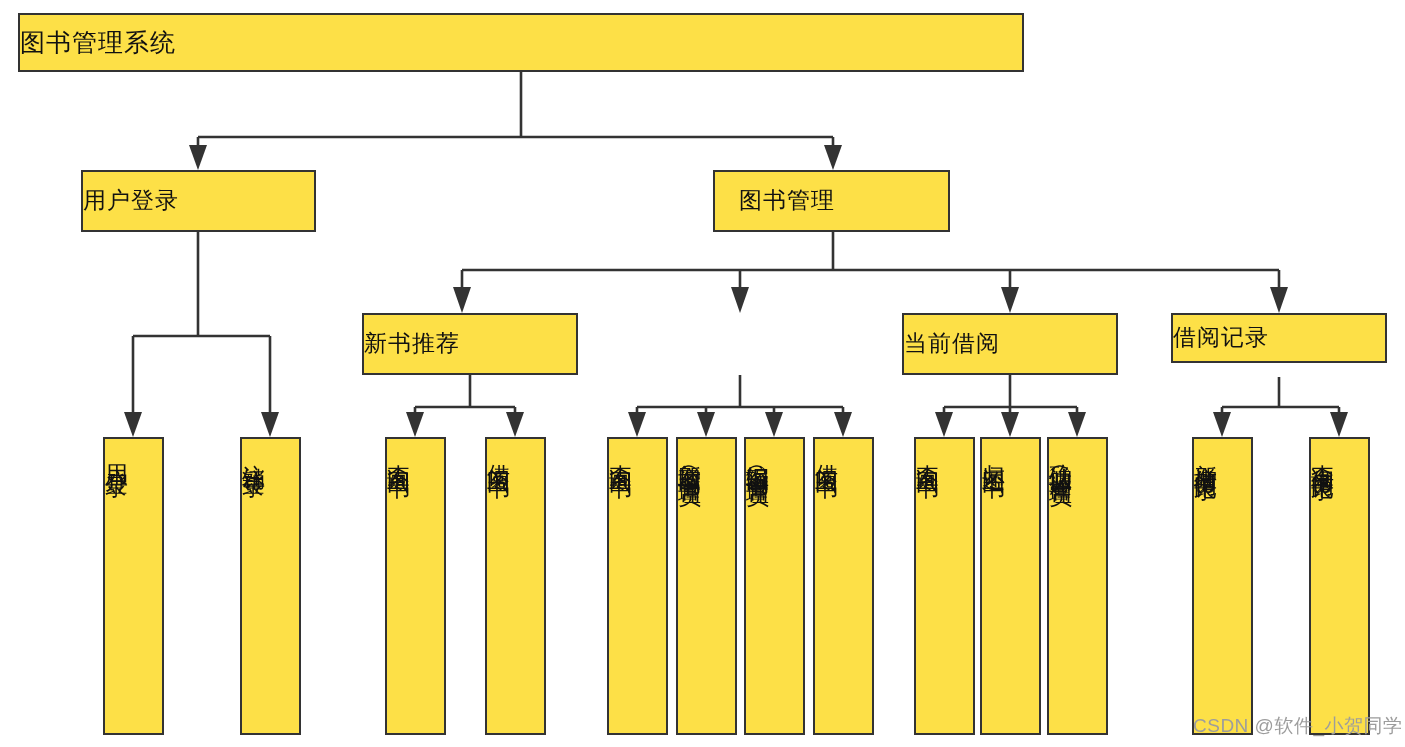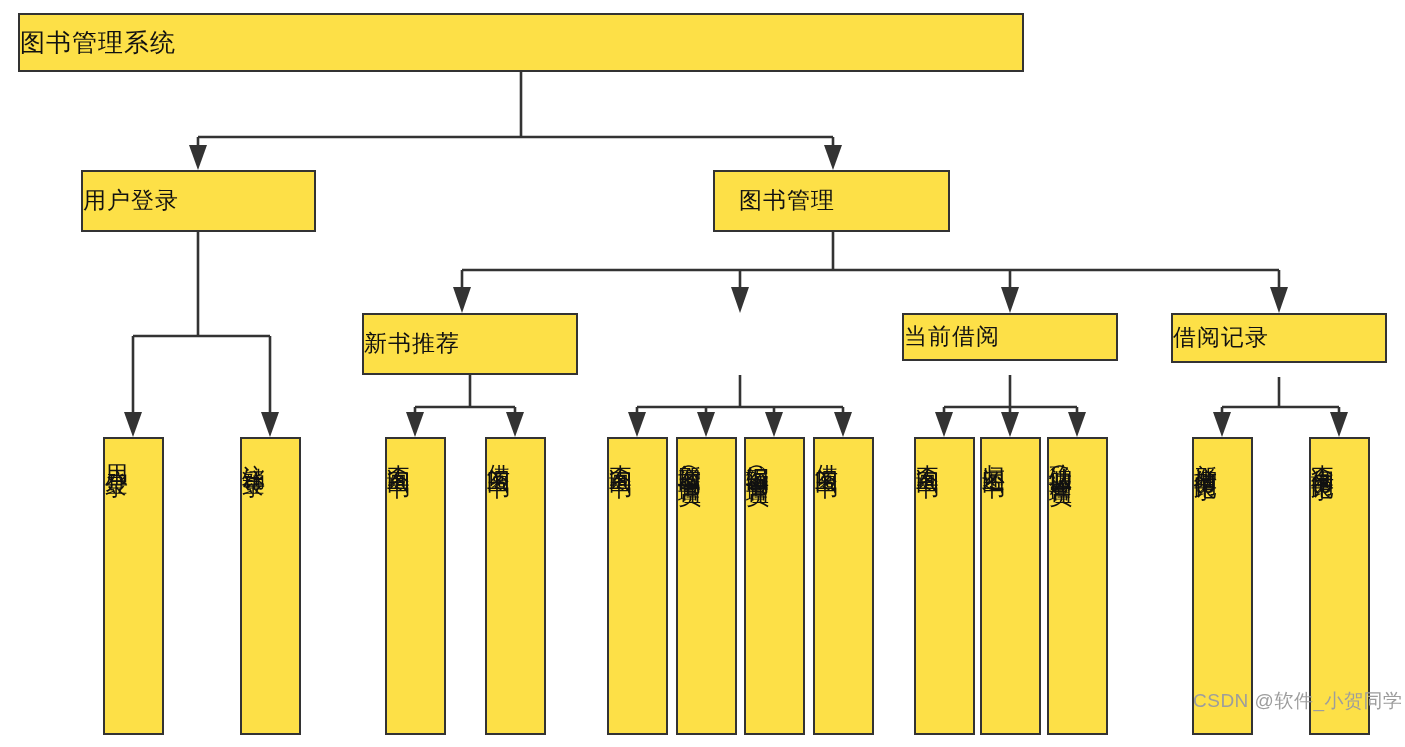--- a/index.html
+++ b/index.html
@@ -58,21 +58,21 @@
     letter-spacing: 4px;
     line-height: 1;
     white-space: nowrap;
   }
   .node.leaf.leaf-tall .node-label {
     letter-spacing: 3px;
   }
   .watermark {
     position: absolute;
     left: 1193px;
-    top: 688px;
+    top: 713px;
     font-size: 19px;
     color: #9d9d9d;
     white-space: nowrap;
     z-index: 3;
     letter-spacing: 0.5px;
   }
 </style>
 </head>
 <body>
 
@@ -157,21 +157,21 @@
   <div class="node" style="left:81px; top:170px; width:235px; height:62px;">
     <span class="node-label">用户登录</span>
   </div>
   <div class="node" style="left:713px; top:170px; width:237px; height:62px;padding-left:24px;">
     <span class="node-label">图书管理</span>
   </div>
 
   <div class="node" style="left:362px; top:313px; width:216px; height:62px;">
     <span class="node-label">新书推荐</span>
   </div>
-  <div class="node" style="left:902px; top:313px; width:216px; height:48px;">
+  <div class="node" style="left:902px; top:313px; width:216px; height:62px;">
     <span class="node-label">当前借阅</span>
   </div>
   <div class="node" style="left:1171px; top:313px; width:216px; height:50px;">
     <span class="node-label">借阅记录</span>
   </div>
 
   <div class="node leaf" style="left:103px; top:437px; width:61px; height:298px;">
     <span class="node-label">用户登录</span>
   </div>
   <div class="node leaf" style="left:240px; top:437px; width:61px; height:298px;">

